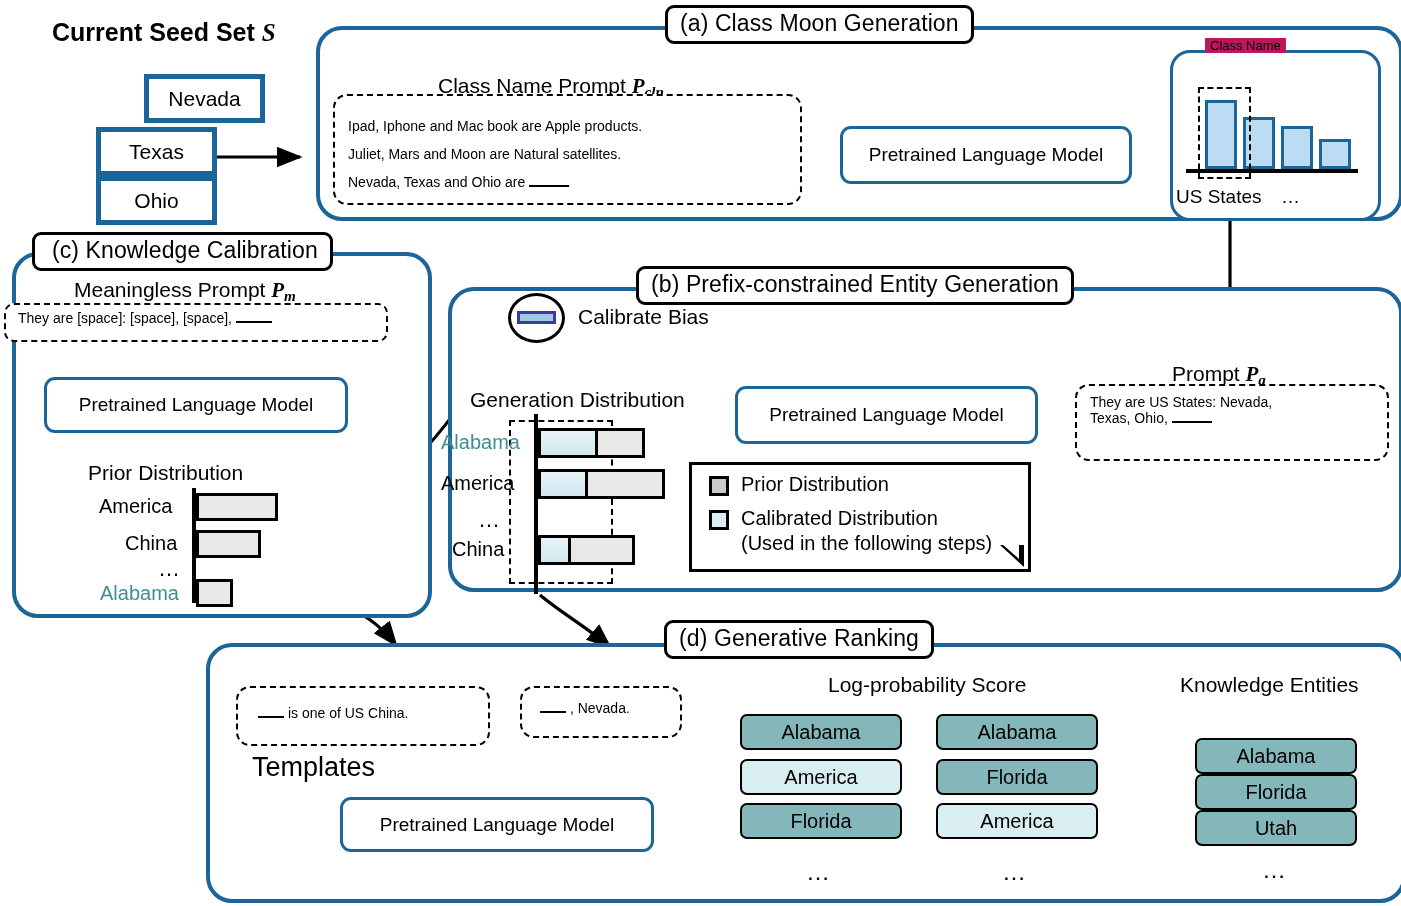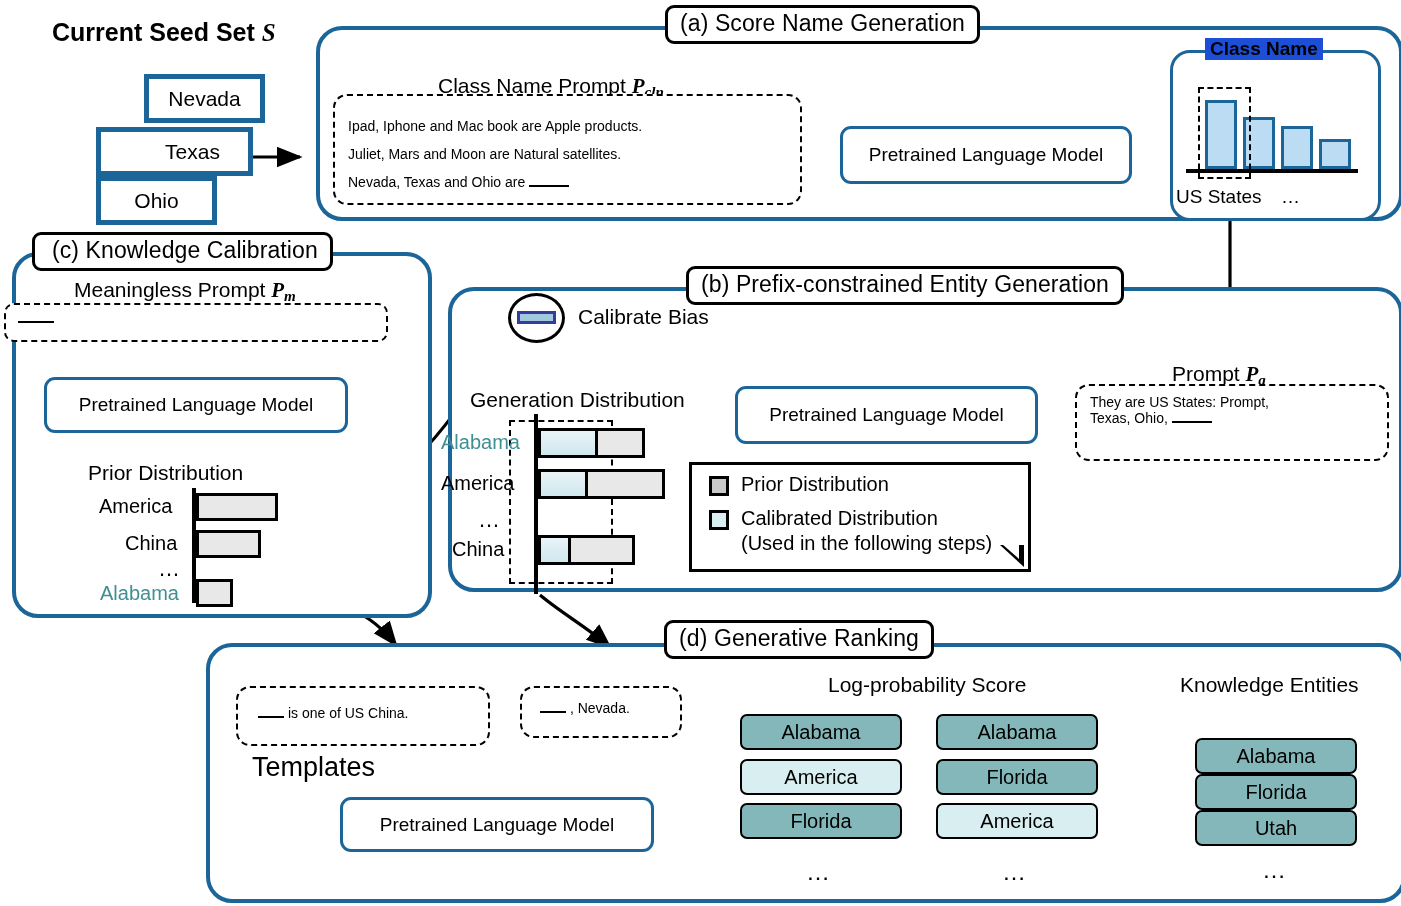--- a/index.html
+++ b/index.html
@@ -76,85 +76,86 @@
   <line x1="1110" y1="821" x2="1182" y2="821" stroke="#000" stroke-width="3" marker-end="url(#ah)"></line>
 </svg>
 
 <div class="bigtitle" style="left:52px;top:18px;">
   <span>Current Seed Set</span>
   <span class="italicvar">S</span>
 </div>
 <div class="seedbox" style="left:96px;top:74px;width:111px;height:39px;margin-left:48px;">
   <span>Nevada</span>
 </div>
-<div class="seedbox" style="left:96px;top:127px;width:111px;height:39px;padding-left:36px;">
+<div class="seedbox" style="left:96px;top:127px;width:111px;height:39px;">
   <span>Texas</span>
 </div>
 <div class="seedbox" style="left:96px;top:176px;width:111px;height:39px;">
   <span>Ohio</span>
 </div>
 
 <div class="panel" style="left:316px;top:26px;width:1079px;height:187px;"></div>
-<div class="panel-title" style="left:665px;top:5px;">(a) Score Name Generation</div>
+<div class="panel-title" style="left:665px;top:5px;">(a) Class Moon Generation</div>
 
 <div class="lbl" style="left:438px;top:74px;font-size:21px;">
   <span>Class Name Prompt</span>
   <span class="italicvar">P</span><span class="italicvar sub">cln</span>
 </div>
 <div class="dashed" style="left:333px;top:94px;width:465px;height:107px;"></div>
 <div class="lbl-sm" style="left:348px;top:118px;">Ipad, Iphone and Mac book are Apple products.</div>
 <div class="lbl-sm" style="left:348px;top:146px;">Juliet, Mars and Moon are Natural satellites.</div>
 <div class="lbl-sm" style="left:348px;top:174px;">
   <span>Nevada, Texas and Ohio are</span>
   <span class="underscore" style="width:40px;"></span>
 </div>
 
 <div class="pretrained" style="left:840px;top:126px;width:286px;height:52px;">
   <span>Pretrained Language Model</span>
 </div>
 
 <div class="panel" style="left:1170px;top:50px;width:205px;height:165px;border-width:3.5px;border-radius:20px;"></div>
-<div class="lbl-sm" style="left:1205px;top:38px;background:#1d4ed8;padding:0 5px;font-size:19px;font-weight:bold;">Class Name</div>
+<div class="lbl-sm" style="left:1205px;top:38px;background:#be185d;padding:0 5px;font-size:13px;">Class Name</div>
 <div class="axis" style="left:1186px;top:169px;width:172px;height:4px;"></div>
 <div class="bar-blue" style="left:1205px;top:100px;width:32px;height:69px;"></div>
 <div class="bar-blue" style="left:1243px;top:117px;width:32px;height:52px;"></div>
 <div class="bar-blue" style="left:1281px;top:126px;width:32px;height:43px;"></div>
 <div class="bar-blue" style="left:1319px;top:139px;width:32px;height:30px;"></div>
 <div class="dashsel" style="left:1198px;top:87px;width:49px;height:88px;"></div>
 <div class="lbl-sm" style="left:1176px;top:186px;font-size:19px;">US States</div>
 <div class="lbl-sm" style="left:1281px;top:186px;font-size:19px;">…</div>
 
 <div class="panel" style="left:12px;top:252px;width:412px;height:358px;"></div>
 <div class="panel-title" style="left:32px;top:232px;padding-left:17px;">(c) Knowledge Calibration</div>
 
 <div class="lbl" style="left:74px;top:278px;font-size:21px;">
   <span>Meaningless Prompt</span>
   <span class="italicvar">P</span><span class="italicvar sub">m</span>
 </div>
 <div class="dashed" style="left:4px;top:303px;width:380px;height:35px;border-radius:10px;"></div>
 <div class="lbl-sm" style="left:18px;top:310px;">
+  <span>They are [space]: [space], [space],</span>
   <span class="underscore" style="width:36px;"></span>
 </div>
 
 <div class="pretrained" style="left:44px;top:377px;width:298px;height:50px;">
   <span>Pretrained Language Model</span>
 </div>
 
 <div class="lbl" style="left:88px;top:461px;font-size:21px;">Prior Distribution</div>
 <div class="axis" style="left:192px;top:488px;width:4px;height:115px;"></div>
 <div class="lbl" style="left:99px;top:495px;text-align:right;">America</div>
 <div class="bar-prior" style="left:196px;top:493px;width:82px;height:28px;"></div>
 <div class="lbl" style="left:125px;top:532px;">China</div>
 <div class="bar-prior" style="left:196px;top:530px;width:65px;height:28px;"></div>
 <div class="lbl" style="left:158px;top:556px;font-size:22px;letter-spacing:2px;">…</div>
 <div class="lbl teal" style="left:100px;top:582px;">Alabama</div>
 <div class="bar-prior" style="left:196px;top:579px;width:37px;height:28px;"></div>
 
 <div class="panel" style="left:448px;top:287px;width:947px;height:297px;"></div>
-<div class="panel-title" style="left:686px;top:266px;text-align:right;">(b) Prefix-constrained Entity Generation</div>
+<div class="panel-title" style="left:636px;top:266px;text-align:right;">(b) Prefix-constrained Entity Generation</div>
 
 <div class="abs" style="left:508px;top:293px;width:57px;height:50px;border:3.5px solid #000;border-radius:50%;background:#fff;box-sizing:border-box;"></div>
 <div class="abs" style="left:517px;top:311px;width:39px;height:13px;background:#9fc9dc;border:3px solid #3a3a9a;box-sizing:border-box;"></div>
 <div class="lbl" style="left:578px;top:305px;font-size:21px;">Calibrate Bias</div>
 
 <div class="lbl" style="left:470px;top:388px;font-size:21px;">Generation Distribution</div>
 
 <div class="axis" style="left:534px;top:414px;width:4px;height:180px;"></div>
 <div class="dashsel" style="left:509px;top:420px;width:100px;height:160px;"></div>
 
@@ -185,21 +186,21 @@
 <div class="lbl" style="left:741px;top:473px;">Prior Distribution</div>
 <div class="legend-sw" style="left:709px;top:510px;background:#d8eef1;"></div>
 <div class="lbl" style="left:741px;top:507px;">Calibrated Distribution</div>
 <div class="lbl" style="left:741px;top:532px;">(Used in the following steps)</div>
 
 <div class="lbl" style="left:1172px;top:362px;font-size:21px;">
   <span>Prompt</span>
   <span class="italicvar">P</span><span class="italicvar sub">g</span>
 </div>
 <div class="dashed" style="left:1075px;top:384px;width:310px;height:73px;"></div>
-<div class="lbl-sm" style="left:1090px;top:394px;">They are US States: Prompt,</div>
+<div class="lbl-sm" style="left:1090px;top:394px;">They are US States: Nevada,</div>
 <div class="lbl-sm" style="left:1090px;top:410px;">
   <span>Texas, Ohio,</span>
   <span class="underscore" style="width:40px;"></span>
 </div>
 
 <div class="panel" style="left:206px;top:643px;width:1192px;height:252px;"></div>
 <div class="panel-title" style="left:664px;top:620px;">(d) Generative Ranking</div>
 
 <div class="dashed" style="left:236px;top:686px;width:250px;height:56px;"></div>
 <div class="lbl-sm" style="left:258px;top:705px;">

